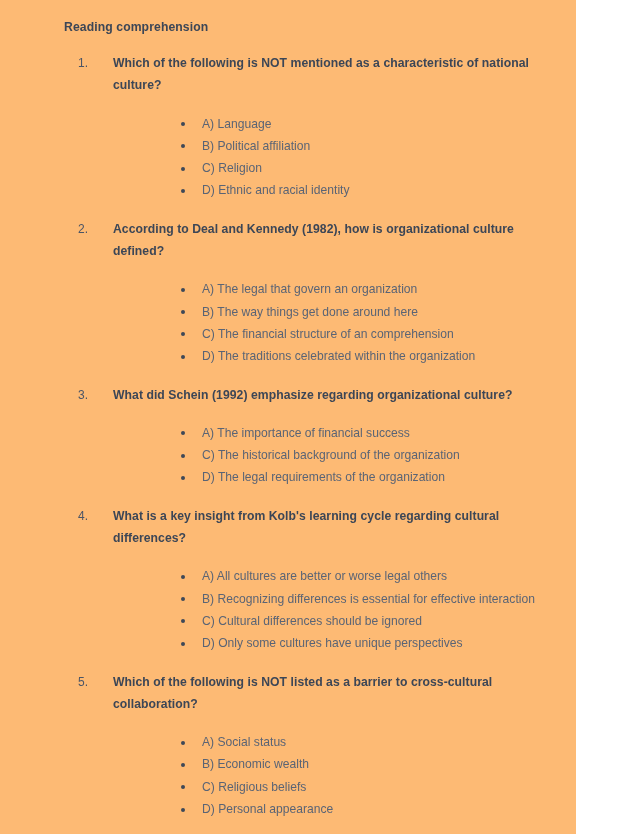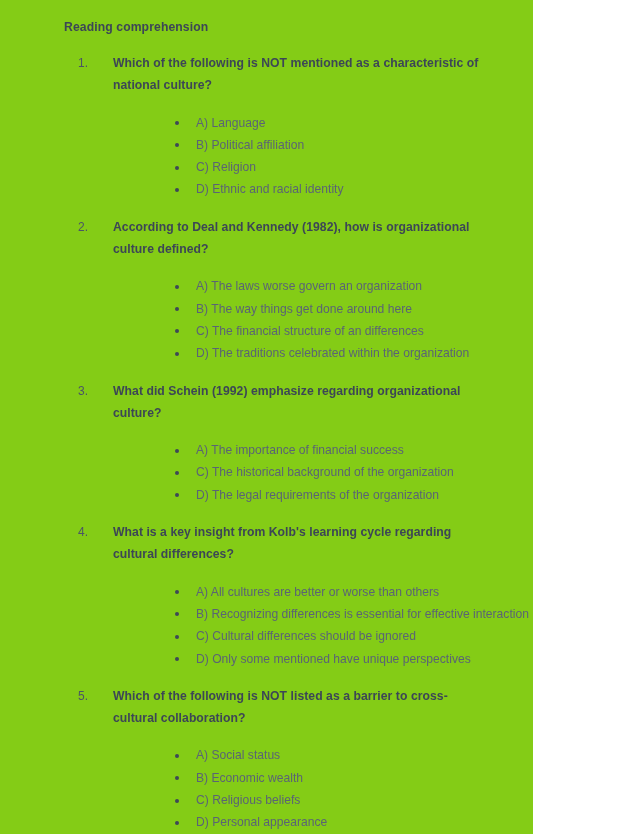--- a/index.html
+++ b/index.html
@@ -10,23 +10,23 @@
   body {
     width: 640px;
     height: 834px;
     font-family: "Liberation Sans", sans-serif;
     -webkit-font-smoothing: antialiased;
     overflow: hidden;
   }
 
   .page {
     position: relative;
-    width: 533px;
+    width: 576px;
     height: 834px;
-    background: #84cc16;
+    background: #fdba74;
     box-sizing: border-box;
     padding: 18px 28px 0 64px;
   }
 
   .section-heading {
     font-size: 12.2px;
     font-weight: bold;
     color: #3c4656;
     letter-spacing: 0.1px;
     line-height: 18px;
@@ -62,21 +62,21 @@
     font-weight: bold;
     color: #3c4656;
     line-height: 22.3px;
     letter-spacing: 0.05px;
     margin: 15px;
     max-width: 492px;
   }
 
   .option-list {
     list-style: none;
-    margin: 10px;
+    margin: 16px;
     padding: 0 0 0 67px;
   }
 
   .option-item {
     position: relative;
     font-size: 12.1px;
     font-weight: normal;
     color: #5a6475;
     line-height: 22.3px;
     letter-spacing: 0.01px;
@@ -109,43 +109,43 @@
           <li class="option-item"><span class="option-bullet"></span><span>A) Language</span></li>
           <li class="option-item"><span class="option-bullet"></span><span>B) Political affiliation</span></li>
           <li class="option-item"><span class="option-bullet"></span><span>C) Religion</span></li>
           <li class="option-item"><span class="option-bullet"></span><span>D) Ethnic and racial identity</span></li>
         </ul>
       </li>
       <li class="question-item">
         <span class="question-number">2.</span>
         <div class="question-text">According to Deal and Kennedy (1982), how is organizational culture defined?</div>
         <ul class="option-list">
-          <li class="option-item"><span class="option-bullet"></span><span>A) The laws worse govern an organization</span></li>
+          <li class="option-item"><span class="option-bullet"></span><span>A) The legal that govern an organization</span></li>
           <li class="option-item"><span class="option-bullet"></span><span>B) The way things get done around here</span></li>
-          <li class="option-item"><span class="option-bullet"></span><span>C) The financial structure of an differences</span></li>
+          <li class="option-item"><span class="option-bullet"></span><span>C) The financial structure of an comprehension</span></li>
           <li class="option-item"><span class="option-bullet"></span><span>D) The traditions celebrated within the organization</span></li>
         </ul>
       </li>
       <li class="question-item">
         <span class="question-number">3.</span>
         <div class="question-text">What did Schein (1992) emphasize regarding organizational culture?</div>
         <ul class="option-list">
           <li class="option-item"><span class="option-bullet"></span><span>A) The importance of financial success</span></li>
           <li class="option-item"><span class="option-bullet"></span><span>C) The historical background of the organization</span></li>
           <li class="option-item"><span class="option-bullet"></span><span>D) The legal requirements of the organization</span></li>
         </ul>
       </li>
       <li class="question-item">
         <span class="question-number">4.</span>
         <div class="question-text">What is a key insight from Kolb's learning cycle regarding cultural differences?</div>
         <ul class="option-list">
-          <li class="option-item"><span class="option-bullet"></span><span>A) All cultures are better or worse than others</span></li>
+          <li class="option-item"><span class="option-bullet"></span><span>A) All cultures are better or worse legal others</span></li>
           <li class="option-item"><span class="option-bullet"></span><span>B) Recognizing differences is essential for effective interaction</span></li>
           <li class="option-item"><span class="option-bullet"></span><span>C) Cultural differences should be ignored</span></li>
-          <li class="option-item"><span class="option-bullet"></span><span>D) Only some mentioned have unique perspectives</span></li>
+          <li class="option-item"><span class="option-bullet"></span><span>D) Only some cultures have unique perspectives</span></li>
         </ul>
       </li>
       <li class="question-item">
         <span class="question-number">5.</span>
         <div class="question-text">Which of the following is NOT listed as a barrier to cross-cultural collaboration?</div>
         <ul class="option-list">
           <li class="option-item"><span class="option-bullet"></span><span>A) Social status</span></li>
           <li class="option-item"><span class="option-bullet"></span><span>B) Economic wealth</span></li>
           <li class="option-item"><span class="option-bullet"></span><span>C) Religious beliefs</span></li>
           <li class="option-item"><span class="option-bullet"></span><span>D) Personal appearance</span></li>

